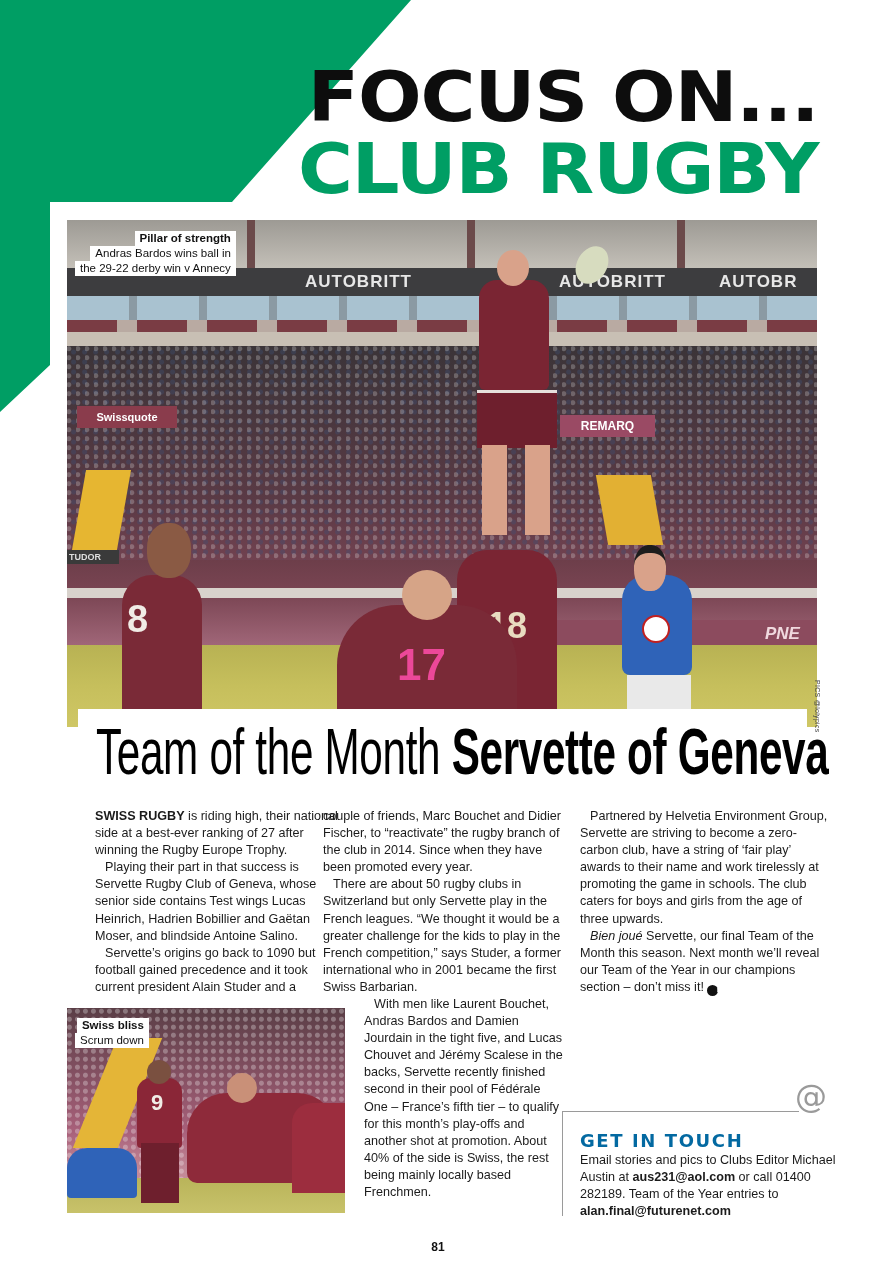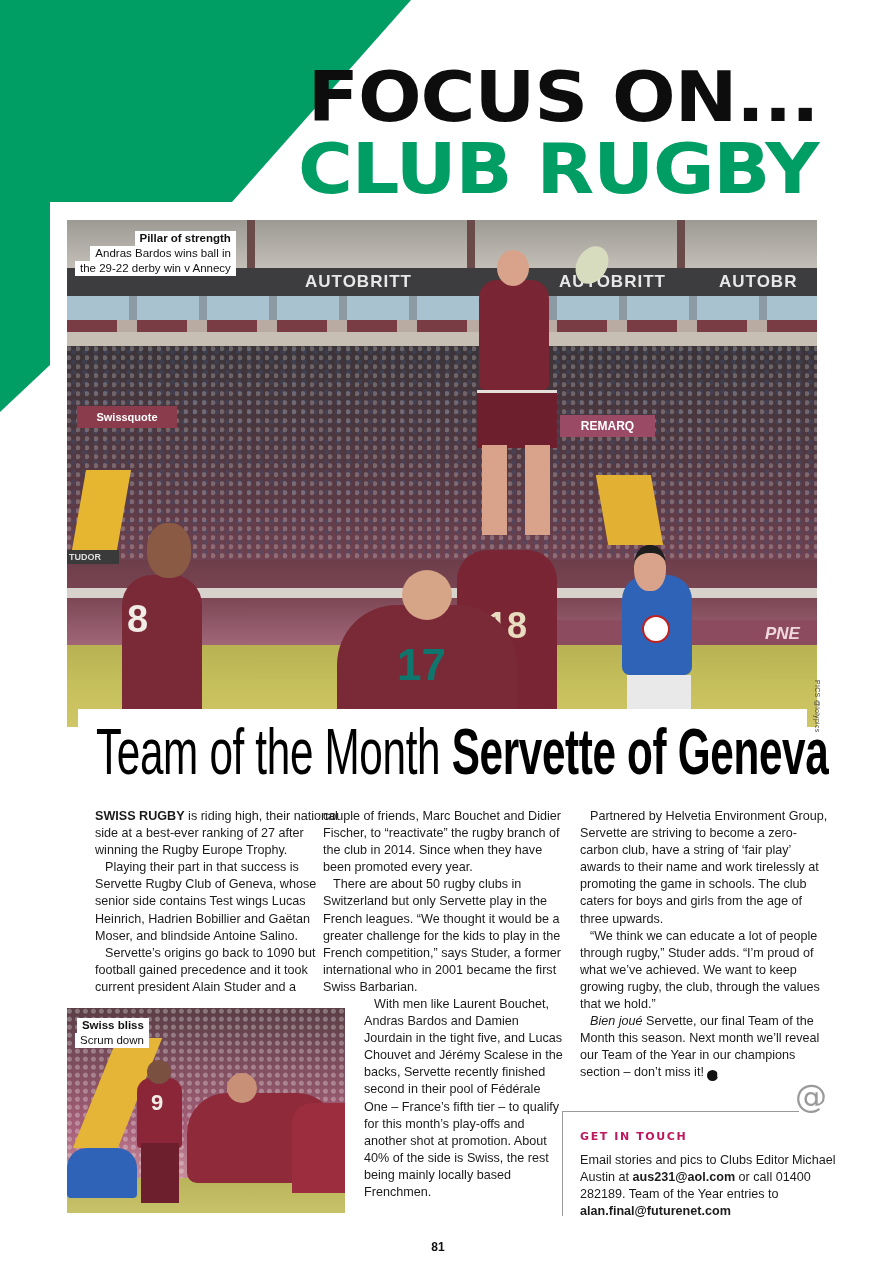--- a/index.html
+++ b/index.html
@@ -31,21 +31,21 @@
   .col1 { left:79px; top:808px; width:252px;margin-left:16px; }
   .col2 { left:323px; top:808px; width:240px; }
   .col2b { left:364px; top:996px; width:200px; }
   .col3 { left:580px; top:808px; width:250px; }
   .photo-small { position:absolute; left:67px; top:1008px; width:278px; height:205px; overflow:hidden; }
   .touch-box { position:absolute; left:562px; top:1111px; width:236px; height:104px;
                border-top:1.5px solid #9a9a9a; border-left:1.5px solid #9a9a9a; }
   .at-icon { position:absolute; left:795px; top:1080px; font-size:32px; color:#9a9a9a;
              font-family:"DejaVu Sans", sans-serif; line-height:32px; }
   .touch-title { position:absolute; left:580px; top:1130px; font-family:"DejaVu Sans", sans-serif;
-                 font-weight:bold; font-size:11px; letter-spacing:1.6px; color:#be185d; }
+                 font-weight:bold; font-size:18px; letter-spacing:1.6px; color:#0369a1; }
   .touch-body { position:absolute; left:580px; top:1152px; width:260px; font-size:12.6px; line-height:17.1px; color:#1b1b1b; }
   .page-num { position:absolute; left:0; width:876px; top:1240px; text-align:center; font-weight:bold; font-size:12px; color:#111; }
   .end-icon { display:inline-block; width:11px; height:11px; border-radius:50%; background:#111;
               vertical-align:-1px; margin-left:3px; color:#fff; font-size:5px; line-height:11px; text-align:center; font-weight:bold; }
 </style>
 </head>
 <body>
 
 <svg class="green-shape" viewBox="0 0 876 420" width="876" height="420">
   <polygon points="0,0 411,0 232,202 50,202 50,365 0,412" fill="#009E64"></polygon>
@@ -97,21 +97,21 @@
   <div class="layer" style="left:510px;top:25px;width:30px;height:40px;background:#d7dcbf;border-radius:50%;transform:rotate(30deg);"></div>
   <div class="layer" style="left:410px;top:170px;width:80px;height:55px;background:#6e1f2d;border-top:3px solid #e6e0dc;"></div>
   <div class="layer" style="left:415px;top:225px;width:25px;height:90px;background:#d9a28a;"></div>
   <div class="layer" style="left:458px;top:225px;width:25px;height:90px;background:#d9a28a;"></div>
 
   <div class="layer" style="left:390px;top:330px;width:100px;height:160px;background:#7a2533;border-radius:30px 30px 0 0;"></div>
   <div class="layer" style="left:420px;top:385px;color:#e8dcc0;font-size:36px;font-weight:bold;">18</div>
 
   <div class="layer" style="left:270px;top:385px;width:180px;height:125px;background:#7a2a37;border-radius:60px 60px 0 0;"></div>
   <div class="layer" style="left:335px;top:350px;width:50px;height:50px;background:#d6a487;border-radius:50%;"></div>
-  <div class="layer" style="left:330px;top:420px;color:#0f766e;font-size:44px;font-weight:bold;">17</div>
+  <div class="layer" style="left:330px;top:420px;color:#ec4899;font-size:44px;font-weight:bold;">17</div>
 
   <div class="layer" style="left:55px;top:355px;width:80px;height:152px;background:#7a2a37;border-radius:30px 30px 0 0;"></div>
   <div class="layer" style="left:80px;top:303px;width:44px;height:55px;background:#8a5a44;border-radius:45%;"></div>
   <div class="layer" style="left:60px;top:378px;color:#f1ece6;font-size:38px;font-weight:bold;">8</div>
 
   <div class="layer" style="left:555px;top:355px;width:70px;height:100px;background:#2f63b8;border-radius:25px 25px 8px 8px;"></div>
   <div class="layer" style="left:567px;top:325px;width:32px;height:38px;background:#d9a28a;border-radius:45%;border-top:8px solid #1d1d1d;"></div>
   <div class="layer" style="left:560px;top:455px;width:64px;height:52px;background:#e9e9e9;"></div>
   <div class="layer" style="left:575px;top:395px;width:24px;height:24px;background:#ffffff;border-radius:50%;border:2px solid #c02020;"></div>
 </div>
@@ -140,21 +140,20 @@
   <p>couple of friends, Marc Bouchet and Didier Fischer, to “reactivate” the rugby branch of the club in 2014. Since when they have been promoted every year.</p>
   <p class="ind">There are about 50 rugby clubs in Switzerland but only Servette play in the French leagues. “We thought it would be a greater challenge for the kids to play in the French competition,” says Studer, a former international who in 2001 became the first Swiss Barbarian.</p>
 </div>
 
 <div class="col col2b">
   <p class="ind">With men like Laurent Bouchet, Andras Bardos and Damien Jourdain in the tight five, and Lucas Chouvet and Jérémy Scalese in the backs, Servette recently finished second in their pool of Fédérale One – France’s fifth tier – to qualify for this month’s play-offs and another shot at promotion. About 40% of the side is Swiss, the rest being mainly locally based Frenchmen.</p>
 </div>
 
 <div class="col col3">
   <p class="ind">Partnered by Helvetia Environment Group, Servette are striving to become a zero-carbon club, have a string of ‘fair play’ awards to their name and work tirelessly at promoting the game in schools. The club caters for boys and girls from the age of three upwards.</p>
-  <p class="ind">“We think we can educate a lot of people through rugby,” Studer adds. “I’m proud of what we’ve achieved. We want to keep growing rugby, the club, through the values that we hold.”</p>
   <p class="ind"><i>Bien joué</i><span> Servette, our final Team of the Month this season. Next month we’ll reveal our Team of the Year in our champions section – don’t miss it!</span><span class="end-icon">RW</span></p>
 </div>
 
 <div class="photo-small">
   <div style="position:absolute;left:0;top:0;width:278px;height:205px;
        background:
          radial-gradient(circle at 30% 40%, rgba(245,245,245,0.3) 0 2px, transparent 3px) 0 0/8px 8px,
          linear-gradient(#5a3e46,#a8607a 60%,#c48a98 80%);"></div>
   <div style="position:absolute;left:28px;top:30px;width:45px;height:110px;background:#e4b537;transform:skewX(-22deg);"></div>
   <div style="position:absolute;left:0;top:170px;width:278px;height:35px;background:linear-gradient(#b9b45a,#c8c26a);"></div>

